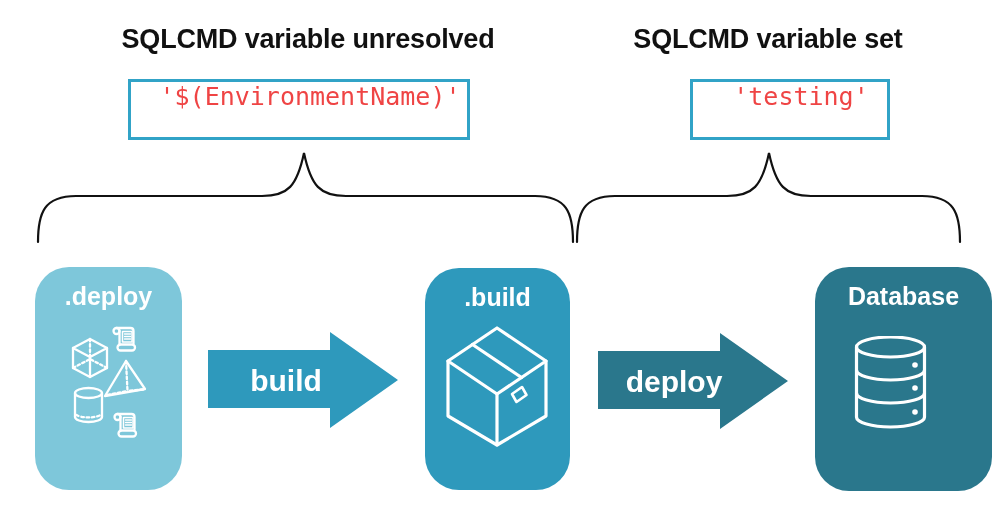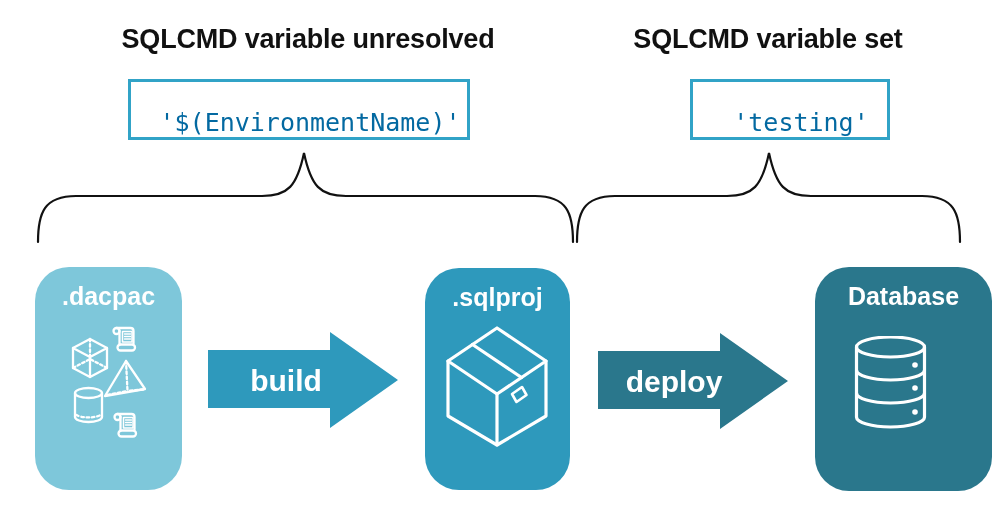--- a/index.html
+++ b/index.html
@@ -24,25 +24,25 @@
   .heading.left  { left: 58px;  width: 500px; }
   .heading.right { left: 568px; width: 400px; }
   .code-box {
     position: absolute;
     top: 79px;
     height: 61px;
     box-sizing: border-box;
     border: 3px solid #31A3C7;
     background: #fff;
     display: flex;
-    align-items: flex-end;
+    align-items: flex-start;
     justify-content: center;
     font-family: "DejaVu Sans Mono", monospace;
     font-size: 25px;
-    color: #0369a1;
+    color: #ef4444;
     white-space: nowrap;
     padding-left: 22px;
   }
   .code-box.left  { left: 128px; width: 342px; }
   .code-box.right { left: 668px; width: 200px; }
   .braces { position: absolute; left: 0; top: 145px; }
   .braces path { fill: none; stroke: #111; stroke-width: 2.2; stroke-linecap: round; }
   .stage {
     position: absolute;
     box-sizing: border-box;
@@ -88,21 +88,21 @@
   </div>
 
   <svg class="braces" width="1000" height="105" viewBox="0 0 1000 105">
     <path d="M38 97 C38 68, 44 51, 76 51 L262 51 C288 51, 297 41, 304 8
              C311 41, 320 51, 346 51 L535 51 C567 51, 573 68, 573 97" style="stroke: rgb(17, 17, 17);"></path>
     <path d="M577 97 C577 68, 583 51, 615 51 L727 51 C753 51, 762 41, 769 8
              C776 41, 785 51, 811 51 L922 51 C954 51, 960 68, 960 97" style="stroke: rgb(17, 17, 17);"></path>
   </svg>
 
   <div class="stage" style="left: 35px; top: 267px; width: 147px; height: 223px; background-color: rgb(126, 199, 218);">
-    <div class="stage-label">.dacpac</div>
+    <div class="stage-label">.deploy</div>
   </div>
   <svg class="stage-icon" style="left:68px; top:325px;" width="80" height="115" viewBox="0 0 80 115">
     <g stroke-width="2.3">
 
       <path d="M22 14 L5 23 L22 32 L39 23 Z"></path>
       <path d="M5 23 V43 L22 52 L39 43 V23"></path>
       <path d="M22 32 V52"></path>
       <path class="dash" d="M22 14 V34 M5 43 L22 34 M39 43 L22 34"></path>
 
       <g transform="translate(44,1)">
@@ -132,21 +132,21 @@
       </g>
     </g>
   </svg>
 
   <svg class="arrow" style="left:208px; top:325px;" width="192" height="110" viewBox="0 0 192 110">
     <polygon points="0,25 122,25 122,7 190,55 122,103 122,83 0,83" style="fill: rgb(46, 153, 188);"></polygon>
     <text x="78" y="66" text-anchor="middle">build</text>
   </svg>
 
   <div class="stage" style="left: 425px; top: 268px; width: 145px; height: 222px; background-color: rgb(46, 153, 188);">
-    <div class="stage-label">.sqlproj</div>
+    <div class="stage-label">.build</div>
   </div>
   <svg class="stage-icon" style="left:445px; top:324px;" width="104" height="124" viewBox="0 0 104 124">
     <g stroke-width="3.2">
       <path d="M52 4 L3 37 L52 70 L101 37 Z"></path>
       <path d="M3 37 V92 L52 121 L101 92 V37"></path>
       <path d="M52 70 V121"></path>
       <path d="M27.5 20.5 L76.5 53.5"></path>
       <path d="M67 70 L77 63 L81.5 71 L71.5 78 Z" stroke-width="2.6"></path>
     </g>
   </svg>

